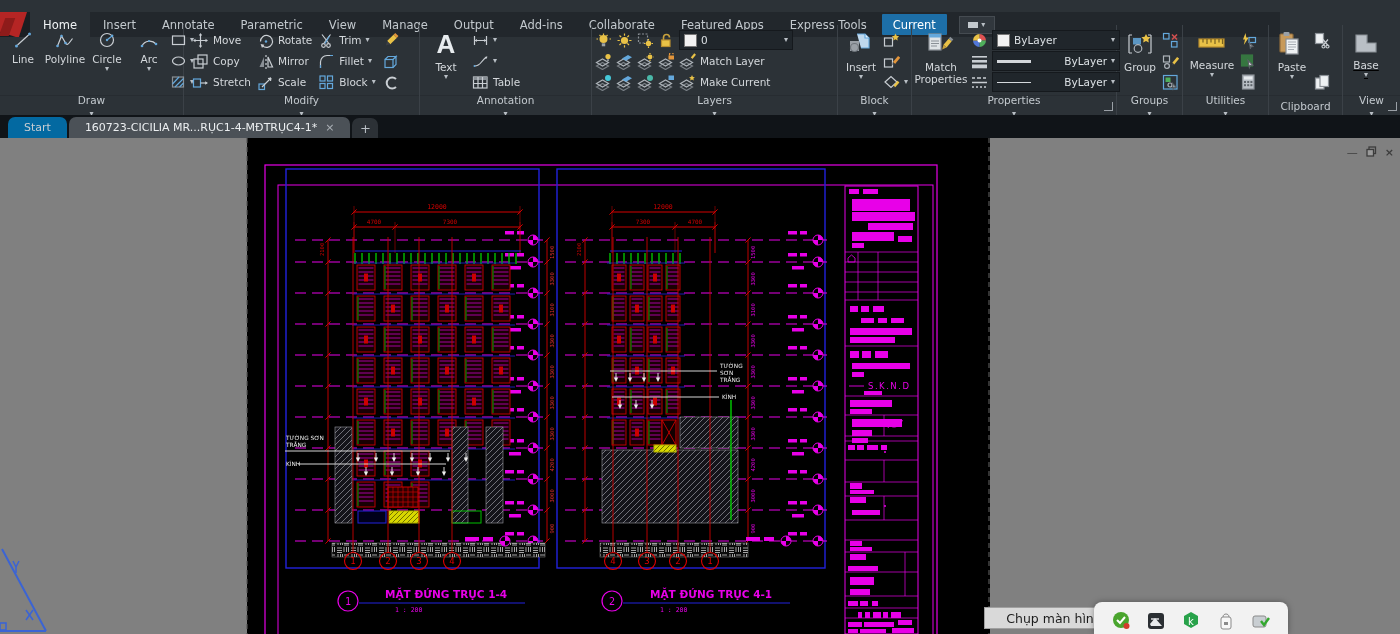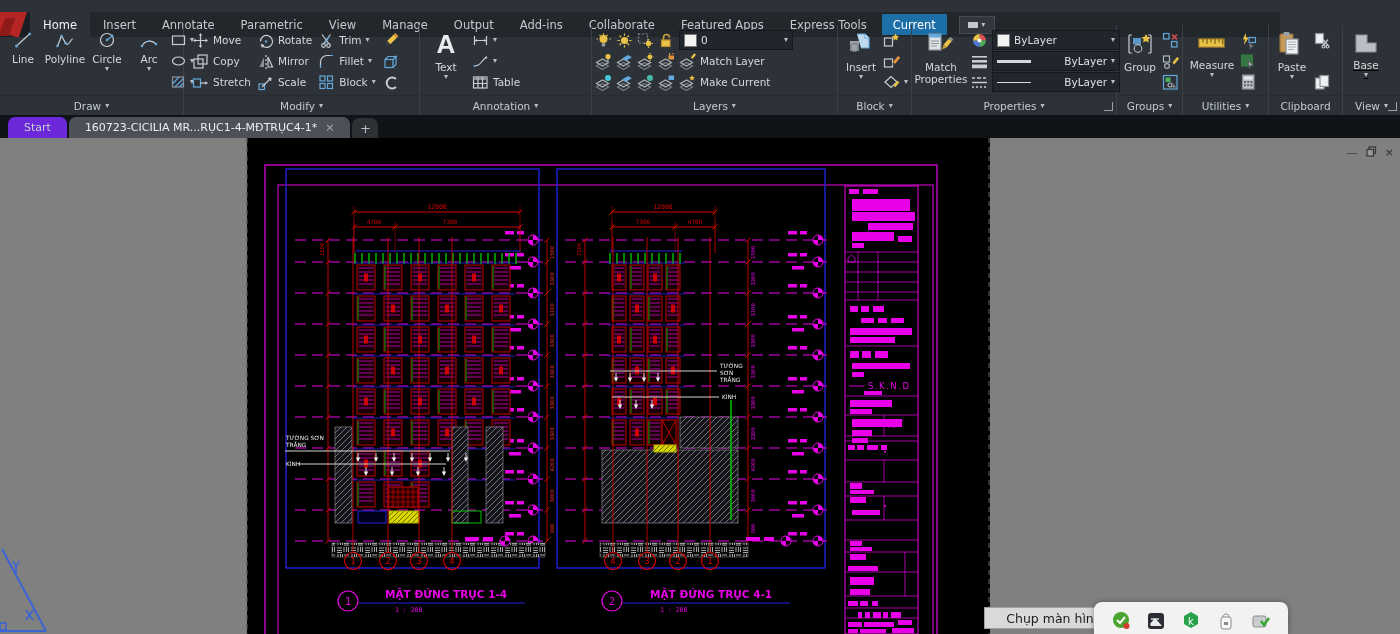--- a/index.html
+++ b/index.html
@@ -14,39 +14,39 @@
   .rtab{padding:0 13px;display:flex;align-items:center;font-size:11.5px;color:#c3c9ce;cursor:default;white-space:nowrap;}
   .rtab.active{background:#2c3237;color:#f0f3f5;}
   .rtab.hl{background:#1d6fa8;color:#fff;margin:2px 2px;border-radius:1px;padding:0 11px;}
   #collapsebtn{margin-left:10px;margin-top:4px;width:34px;height:16px;background:#31373d;border:1px solid #454b51;
      display:flex;align-items:center;justify-content:center;gap:3px;color:#c3c9ce;font-size:8px;}
   #collapsebtn .bar{width:10px;height:6px;background:#c3c9ce;display:inline-block;}
   #rpanels{position:absolute;top:25px;left:0;width:1400px;height:90px;display:flex;}
   .panel{position:relative;border-right:1px solid #3b4147;box-sizing:border-box;height:90px;}
   .pbody{position:absolute;top:0;left:0;right:0;height:70px;display:flex;padding:2px 3px 0 3px;box-sizing:border-box;gap:2px;}
   .plabel{position:absolute;bottom:0;left:0;right:0;height:19px;border-top:1px solid #272c31;
-     display:flex;align-items:center;justify-content:center;font-size:10.5px;color:#c3c9ce;gap:4px;}
+     display:flex;align-items:center;justify-content:center;font-size:10.5px;color:#c3c9ce;gap:4px;flex-direction:column;}
   .car{font-size:8px;color:#b9bfc5;line-height:1;}
   .big{display:flex;flex-direction:column;align-items:center;justify-content:flex-start;padding-top:3px;
      font-size:10.5px;color:#d4d8dc;text-align:center;line-height:1.15;min-width:40px;}
   .big .ic{margin-bottom:3px;}
   .ic{display:inline-flex;align-items:center;justify-content:center;}
   .mcol{display:flex;flex-direction:column;justify-content:space-between;padding:3px 0;}
   .mrow{display:flex;align-items:center;gap:4px;font-size:10.5px;color:#d4d8dc;height:20px;white-space:nowrap;}
   .dd{height:18px;background:#20262b;border:1px solid #15191d;display:flex;align-items:center;
       font-size:10.5px;color:#dbe0e4;padding:0 4px;gap:4px;}
   .dd .grow{flex:1;}
   .swatch{width:11px;height:11px;background:#f2f2f2;border:1px solid #777;display:inline-block;}
   .lwline{display:inline-block;width:34px;height:3px;background:#d4d8dc;}
   .ltline{display:inline-block;width:34px;height:0;border-top:1.6px solid #d4d8dc;}
   .lnch{position:absolute;right:3px;bottom:4px;width:8px;height:8px;border-right:1.4px solid #9aa0a6;border-bottom:1.4px solid #9aa0a6;}
   
   #filetabs{position:absolute;top:115px;left:0;width:1400px;height:23px;background:#101418;display:flex;align-items:flex-end;gap:2px;padding-left:8px;box-sizing:border-box;}
   .ftab{height:21px;display:flex;align-items:center;padding:0 16px;font-size:11px;color:#c8cdd2;
-     background:#6d28d9;border-radius:7px 7px 0 0;gap:8px;white-space:nowrap;}
+     background:#0369a1;border-radius:7px 7px 0 0;gap:8px;white-space:nowrap;}
   .ftab.active{background:#4b5157;color:#eceff1;}
   .ftab .x{font-size:11px;color:#aab0b6;cursor:pointer;}
   #newtab{height:20px;width:26px;background:#2c3136;border-radius:7px 7px 0 0;display:flex;align-items:center;justify-content:center;color:#b9bfc5;font-size:13px;}
   
   #canvas{position:absolute;top:138px;left:0;width:1400px;height:496px;background:#808080;}
   #cad{position:absolute;top:0;left:0;}
   #wctl{position:absolute;top:8px;right:6px;display:flex;gap:8px;align-items:center;}
   #wctl span{color:#3c3c3c;font-size:11px;line-height:1;}
   
   #tooltip{position:absolute;left:952px;top:469px;width:140px;height:22px;background:#d9d9d9;border:1px solid #a0a0a0;

